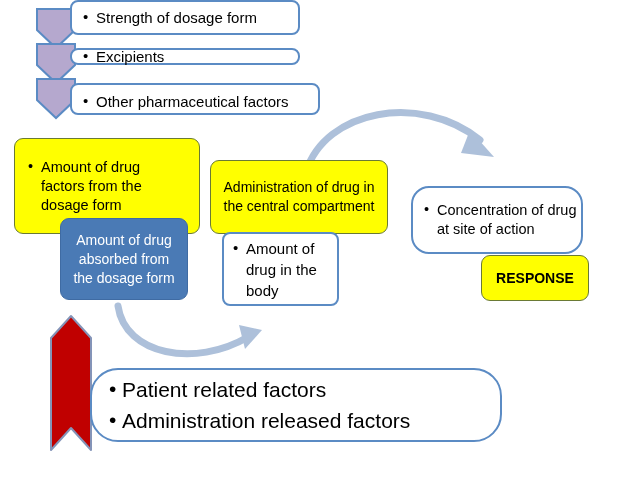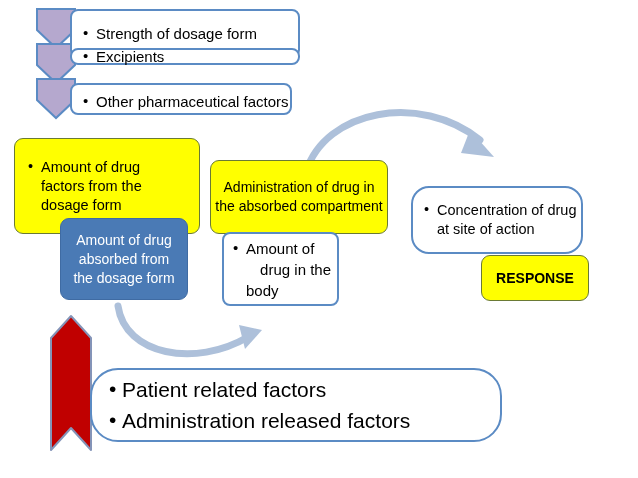--- a/index.html
+++ b/index.html
@@ -57,23 +57,23 @@
     white-space: nowrap;
   }
   .bullet-line::before {
     content: "\2022";
     position: absolute;
     left: 1px;
     top: -0.04em;
   }
 
   
-  #top-item-0 { left: 70px;  top: 9px;  width: 230px; height: 49px; padding: 0 8px 0 10px; font-size: 15px; }
+  #top-item-0 { left: 70px;  top: 0;  width: 230px; height: 35px; padding: 0 8px 0 10px; font-size: 15px; }
   #top-item-1 { left: 70px;  top: 48px;  width: 230px; height: 17px; padding: 0 8px 0 10px; font-size: 15px; }
-  #top-item-2 { left: 70px;  top: 83px;  width: 222px; height: 32px; padding: 4px 8px 0 10px; font-size: 15px; }
+  #top-item-2 { left: 70px;  top: 83px;  width: 250px; height: 32px; padding: 4px 8px 0 10px; font-size: 15px; }
 
   #box-released {
     left: 14px; top: 138px; width: 186px; height: 96px;
     padding: 0 8px 0 12px; font-size: 14.5px; line-height: 19px;
   }
   #box-absorbed {
     left: 60px; top: 218px; width: 128px; height: 82px;
     padding: 0 8px; font-size: 14px; line-height: 19px;
     text-align: center; align-items: center;
   }
@@ -147,32 +147,32 @@
   </div>
 
   <div class="box box-yellow" id="box-released">
     <span class="bullet-line">Amount of drug</span>
     <span class="line" style="padding-left:14px;">factors from the</span>
     <span class="line" style="padding-left:14px;">dosage form</span>
   </div>
 
   <div class="box box-yellow" id="box-central">
     <span class="line">Administration of drug in</span>
-    <span class="line">the absorbed compartment</span>
+    <span class="line">the central compartment</span>
   </div>
 
   <div class="box box-blue" id="box-absorbed">
     <span class="line">Amount of drug</span>
     <span class="line">absorbed from</span>
     <span class="line">the dosage form</span>
   </div>
 
   <div class="box box-white" id="box-body">
     <span class="bullet-line">Amount of</span>
-    <span class="line" style="padding-left:14px;text-align:right;">drug in the</span>
+    <span class="line" style="padding-left:14px;">drug in the</span>
     <span class="line" style="padding-left:14px;">body</span>
   </div>
 
   <div class="box box-white" id="box-site">
     <span class="bullet-line">Concentration of drug</span>
     <span class="line" style="padding-left:14px;">at site of action</span>
   </div>
 
   <div class="box box-yellow" id="box-response">
     <span class="line">RESPONSE</span>

